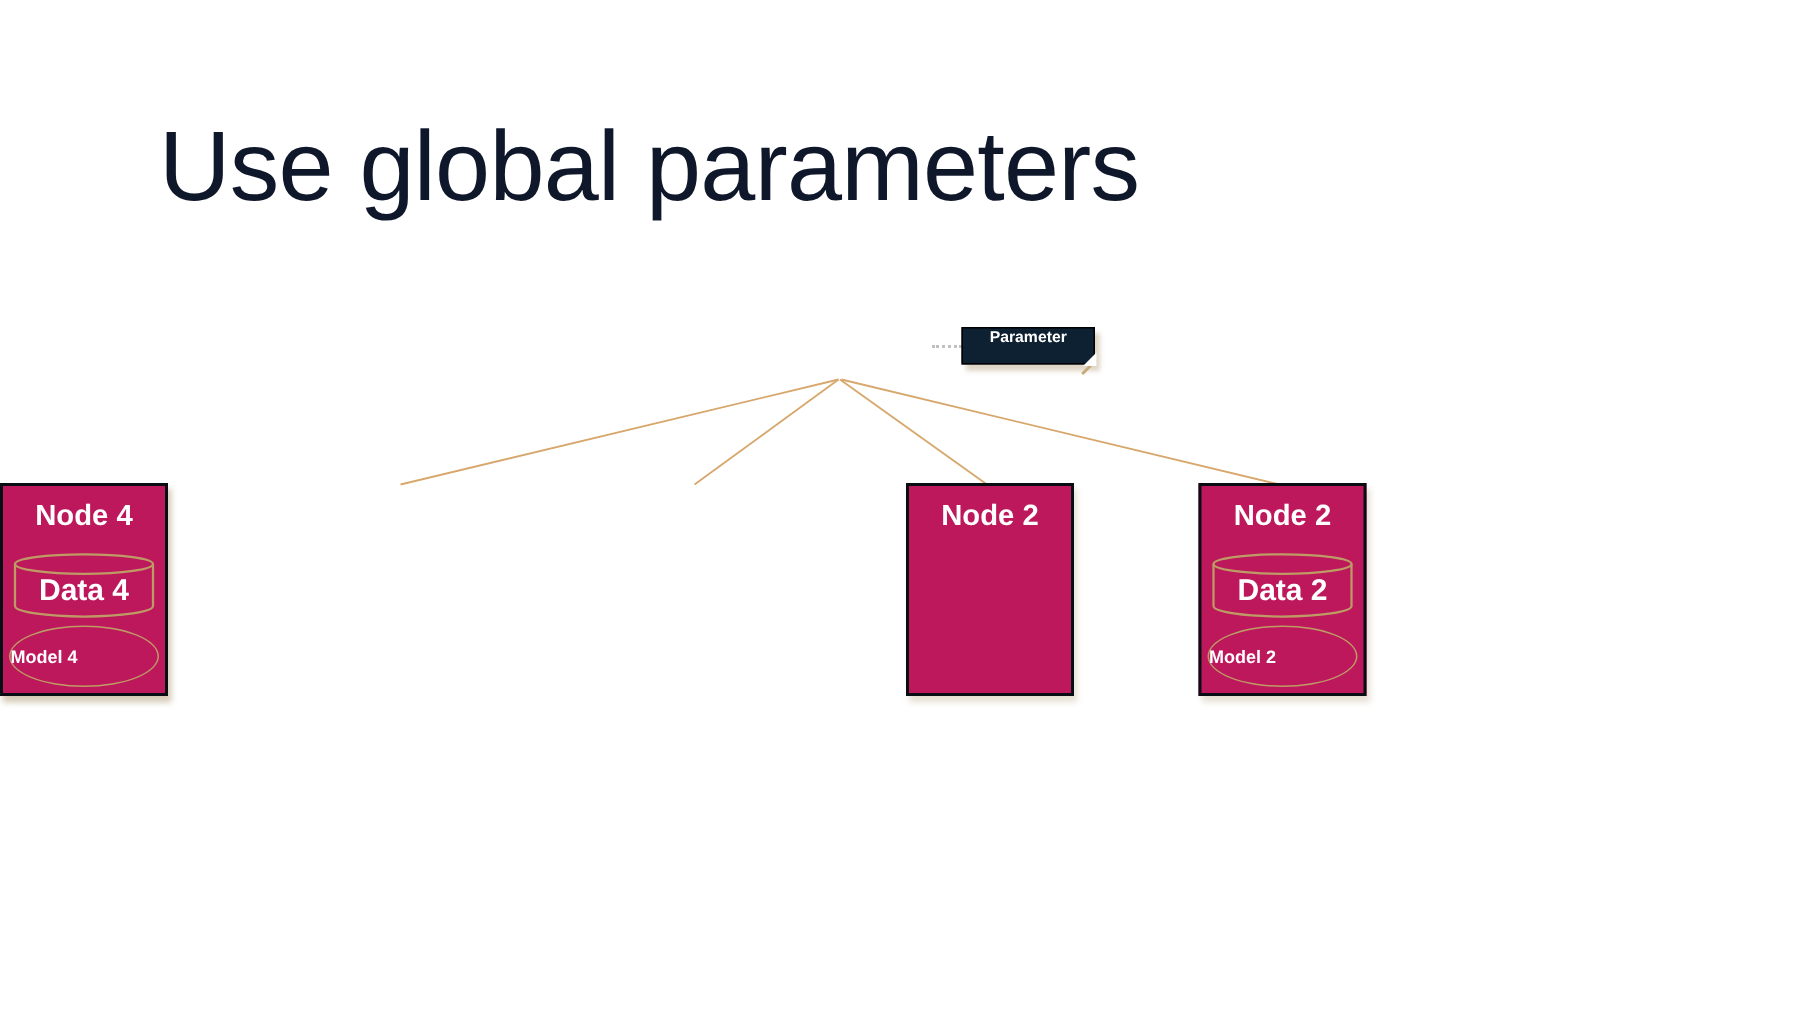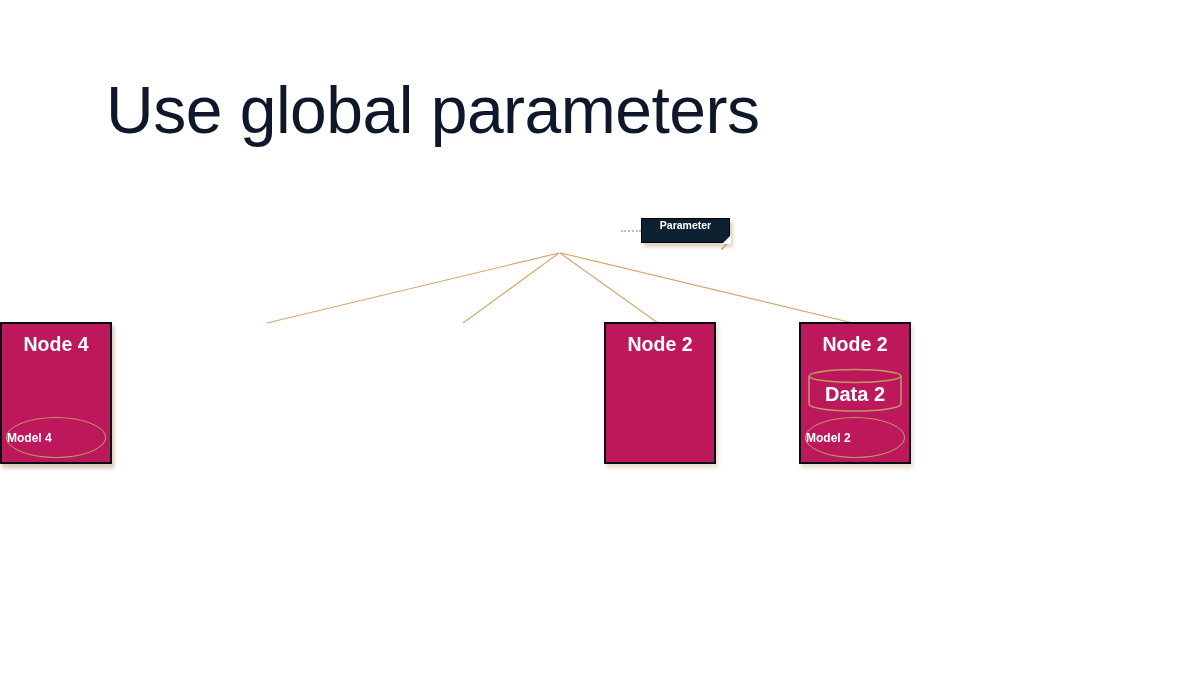--- a/index.html
+++ b/index.html
@@ -122,18 +122,25 @@
       </svg>
       <div class="cyl-label">Data 3</div>
     </div>
     <div class="model">
       <span>Model 3</span>
     </div>
   </div>
 
   <div class="node">
     <div class="node-label">Node 4</div>
+    <div class="cyl">
+      <svg width="95" height="44" viewBox="0 0 95 44">
+        <path d="M1.5 8 L1.5 36 A46 7 0 0 0 93.5 36 L93.5 8" fill="none" stroke="#BE9B64" stroke-width="1.5"></path>
+        <ellipse cx="47.5" cy="8" rx="46" ry="6.5" fill="none" stroke="#BE9B64" stroke-width="1.5"></ellipse>
+      </svg>
+      <div class="cyl-label">Data 4</div>
+    </div>
     <div class="model">
       <span>Model 4</span>
     </div>
   </div>
 
 </div>
 
 </body></html>

